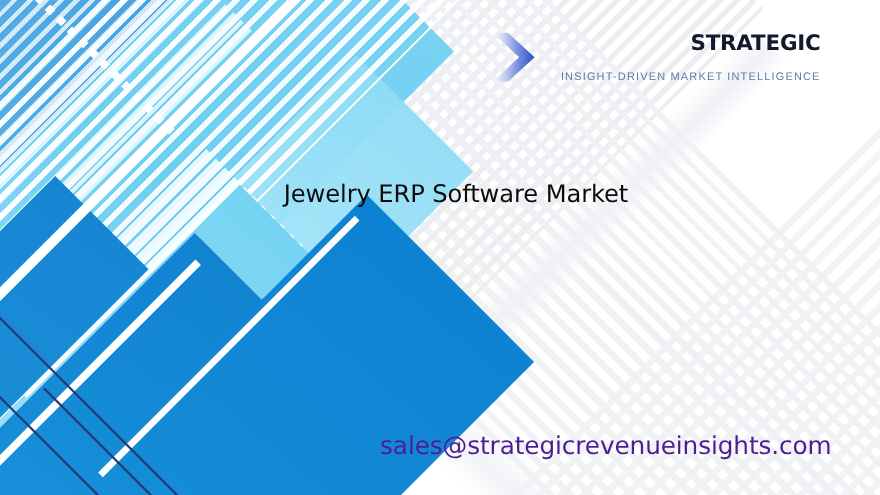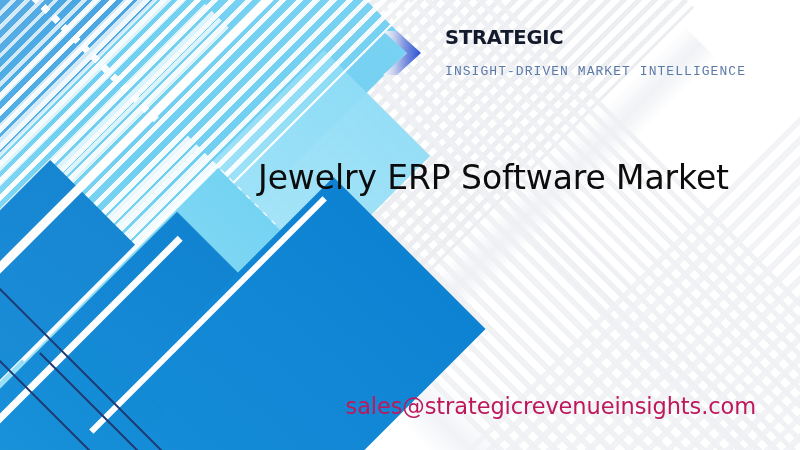--- a/index.html
+++ b/index.html
@@ -220,64 +220,65 @@
   }
 
   
   #logo {
     position: absolute;
     right: 54px;
     top: 27px;
     display: flex;
     align-items: center;
     gap: 12px;
+    text-align: right;
   }
   #chevron-mark { width: 52px; height: 50px; flex: none; display: block; }
   .logo-text { display: flex; flex-direction: column; }
   .logo-word {
     font-family: "DejaVu Sans", "Liberation Sans", sans-serif;
     font-weight: bold;
     font-size: 19.5px;
     line-height: 21px;
     letter-spacing: -0.2px;
     color: #121A2C;
     white-space: nowrap;
   }
   .logo-tagline {
     margin-top: 16px;
-    font-family: Liberation Mono, monospace;
-    font-size: 13px;
+    font-family: Liberation Sans, sans-serif;
+    font-size: 10px;
     letter-spacing: 1.05px;
     color: #5C7AA8;
     white-space: nowrap;
   }
 
   
   #title {
     position: absolute;
     left: 258px;
     top: 156px;
     width: 510px;
-    font-size: 33px;
+    font-size: 22px;
     line-height: 44px;
     font-weight: normal;
     color: #0C0C0C;
     letter-spacing: -0.1px;
   }
 
   
   #email {
     position: absolute;
     left: 0;
     right: 44px;
     top: 391px;
     text-align: right;
     font-size: 22.5px;
     line-height: 30px;
-    color: #be185d;
+    color: #4c1d95;
     letter-spacing: -0.1px;
     padding-left: 27px;
   }
 </style>
 </head>
 <body>
 
 <div id="slide">
 
   <div id="artwork">

